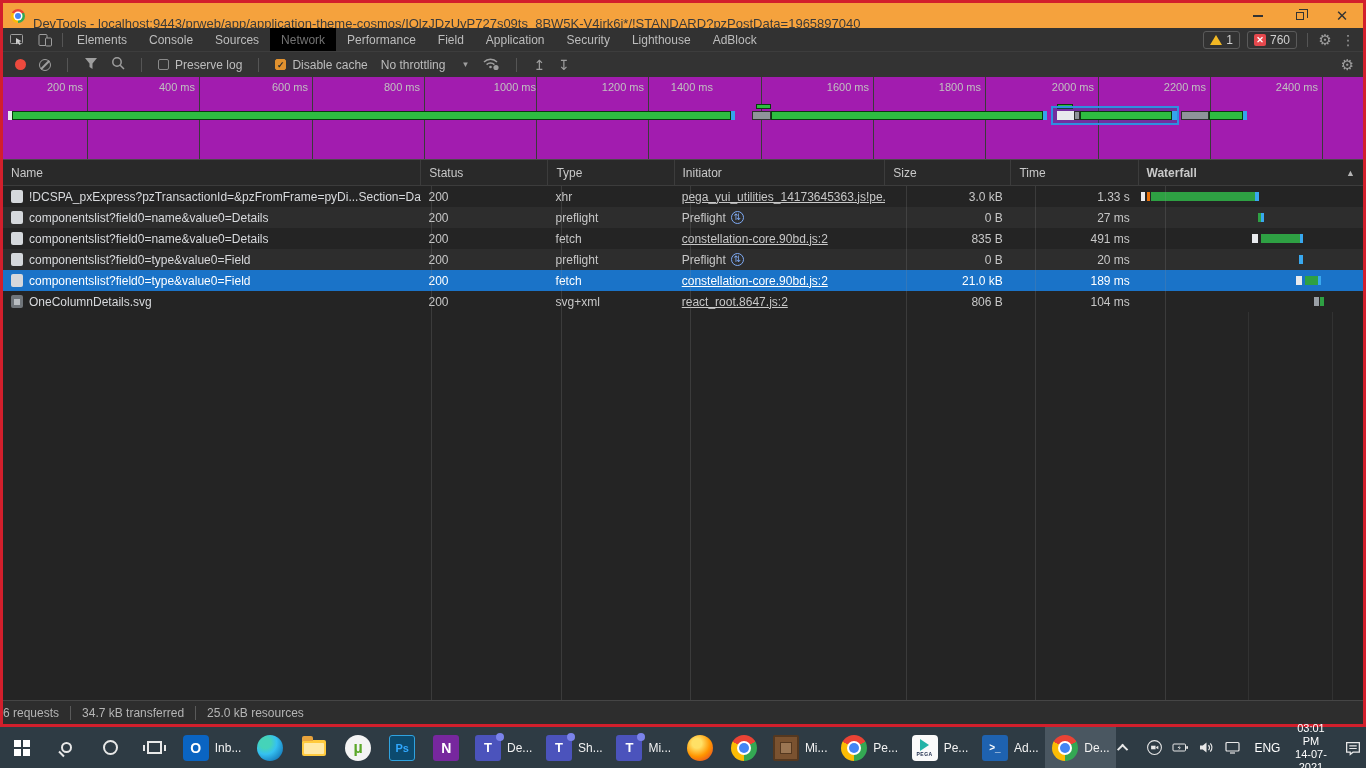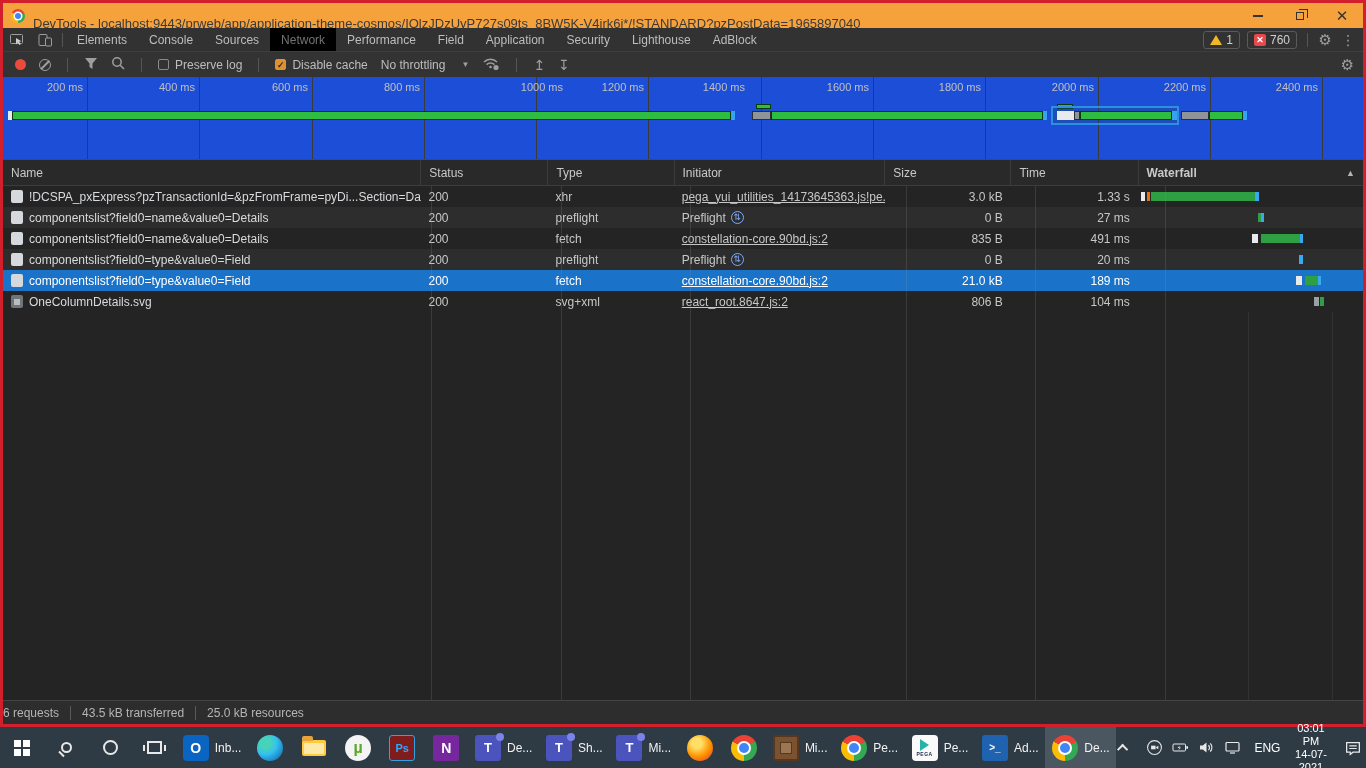--- a/index.html
+++ b/index.html
@@ -44,21 +44,21 @@
   .clear-ic { width:12px; height:12px; border:1.5px solid #9e9e9e; border-radius:50%; position:relative; }
   .clear-ic::after { content:""; position:absolute; left:-1px; top:4.5px; width:12px; height:1.5px; background:#9e9e9e; transform:rotate(-45deg); }
   .cb { width:11px; height:11px; border:1px solid #8a8a8a; border-radius:2px; display:inline-block; }
   .cb.checked { background:#E0912F; border-color:#E0912F; color:#2b2b2b; font-size:9px; font-weight:bold; line-height:10px; text-align:center; }
   .ctrl { display:flex; align-items:center; gap:6px; }
   .dd-arrow { font-size:8px; color:#9e9e9e; margin-left:10px; }
   .hararrow { font-size:14px; color:#9e9e9e; }
   .net-gear-right { position:absolute; right:9px; top:4px; }
 
   
-  .overview { height:83px; position:relative; background:#1d4ed8; border-bottom:1px solid #4a4a4a; flex:0 0 auto; overflow:hidden; }
+  .overview { height:83px; position:relative; background:#a21caf; border-bottom:1px solid #4a4a4a; flex:0 0 auto; overflow:hidden; }
   .gline { position:absolute; top:0; bottom:0; width:1px; background:#3a3a3a; }
   .rlabel { position:absolute; top:4px; font-size:11px; color:#c0c0c0; transform:translateX(-100%); white-space:nowrap; }
   .ovseg { position:absolute; }
   .l1 { top:27px; height:5px; }
   .l2 { top:34px; height:9px; }
   .ov-green { background:#2EBD41; border:1px solid #0a3a0f; }
   .ov-gray  { background:#8f9499; border:1px solid #2e2e2e; }
   .ov-white { background:#e8eaed; }
   .ov-blue  { background:#35A4EC; }
   .ov-sel { position:absolute; left:1048px; top:29px; width:128px; height:19px; border:2px solid #2E8FE0; background:rgba(30,80,130,.35); }
@@ -118,21 +118,21 @@
 
   .appic { width:26px; height:26px; border-radius:4px; display:flex; align-items:center; justify-content:center;
     font-weight:bold; flex:0 0 auto; }
   .ic-outlook { background:#0A64C2; color:#fff; font-size:14px; }
   .ic-edge { border-radius:50%; background:radial-gradient(circle at 32% 30%, #45D3B9 0 22%, #35C1F1 45%, #0B62A8 95%); }
   .ic-folder { position:relative; }
   .ic-folder i { display:block; width:24px; height:16px; background:#FFCA3E; border-radius:2px; position:relative; }
   .ic-folder i::before { content:""; position:absolute; left:0; top:-4px; width:11px; height:5px; background:#E8A33D; border-radius:2px 2px 0 0; }
   .ic-folder i::after { content:""; position:absolute; left:2px; top:3px; width:20px; height:11px; background:#FFE9A8; border-radius:1px; }
   .ic-utorrent { border-radius:50%; background:#f4f4f4; color:#5BA829; font-size:16px; }
-  .ic-ps { background:#7f1d1d; border:1.5px solid #2FA3E0; color:#31A8FF; font-size:11px; border-radius:3px; }
+  .ic-ps { background:#0c4a6e; border:1.5px solid #2FA3E0; color:#31A8FF; font-size:11px; border-radius:3px; }
   .ic-onenote { background:#77279E; color:#fff; font-size:14px; border-radius:3px; }
   .ic-teams { background:#4B53BC; color:#fff; font-size:13px; border-radius:3px; position:relative; }
   .ic-teams::after { content:""; position:absolute; right:-3px; top:-2px; width:8px; height:8px; border-radius:50%; background:#7B83EB; }
   .ic-firefox { border-radius:50%; background:radial-gradient(circle at 38% 32%, #FFE066 0 20%, #FF9500 55%, #E3482B 90%); }
   .ic-chrome { border-radius:50%; position:relative;
     background:conic-gradient(from -60deg,#EA4335 0 120deg,#34A853 120deg 240deg,#FBBC05 240deg 360deg); }
   .ic-chrome::after { content:""; position:absolute; left:8px; top:8px; width:10px; height:10px; border-radius:50%;
     background:#4285F4; box-shadow:0 0 0 2px #fff; }
   .ic-minecraft { background:#7A5230; border:2px solid #55381F; border-radius:2px; }
   .ic-minecraft i { display:block; width:12px; height:12px; background:#9B7653; border:1px solid #55381F; }
@@ -256,23 +256,23 @@
     <div class="gline" style="left:758px"></div>
     <div class="gline" style="left:870px"></div>
     <div class="gline" style="left:982px"></div>
     <div class="gline" style="left:1095px"></div>
     <div class="gline" style="left:1207px"></div>
     <div class="gline" style="left:1319px"></div>
     <div class="rlabel" style="left:80px">200 ms</div>
     <div class="rlabel" style="left:192px">400 ms</div>
     <div class="rlabel" style="left:305px">600 ms</div>
     <div class="rlabel" style="left:417px">800 ms</div>
-    <div class="rlabel" style="left:560px">1000 ms</div>
+    <div class="rlabel" style="left:533px">1000 ms</div>
     <div class="rlabel" style="left:641px">1200 ms</div>
-    <div class="rlabel" style="left:742px">1400 ms</div>
+    <div class="rlabel" style="left:710px">1400 ms</div>
     <div class="rlabel" style="left:866px">1600 ms</div>
     <div class="rlabel" style="left:978px">1800 ms</div>
     <div class="rlabel" style="left:1091px">2000 ms</div>
     <div class="rlabel" style="left:1203px">2200 ms</div>
     <div class="rlabel" style="left:1315px">2400 ms</div>
 
     <div class="ovseg l2 ov-white" style="left:5px;width:4px"></div>
     <div class="ovseg l2 ov-green" style="left:9px;width:719px"></div>
     <div class="ovseg l2 ov-blue" style="left:728px;width:4px"></div>
     <div class="ovseg l1 ov-green" style="left:753px;width:15px"></div>
@@ -424,21 +424,21 @@
       <div class="cell c-wf">
         <i class="wseg wgr" style="left:176px;width:5px"></i>
           <i class="wseg wg" style="left:182px;width:4px"></i>
       </div>
     </div>
   </div>
 
   <div class="statusbar">
     <span>6 requests</span>
     <span class="sb-sep"></span>
-    <span>43.5 kB transferred</span>
+    <span>34.7 kB transferred</span>
     <span class="sb-sep"></span>
     <span>25.0 kB resources</span>
   </div>
 </div>
 
 <div id="taskbar">
   <div class="tb-item">
       <span class="ic ic-start">
         <i></i>
       </span>

